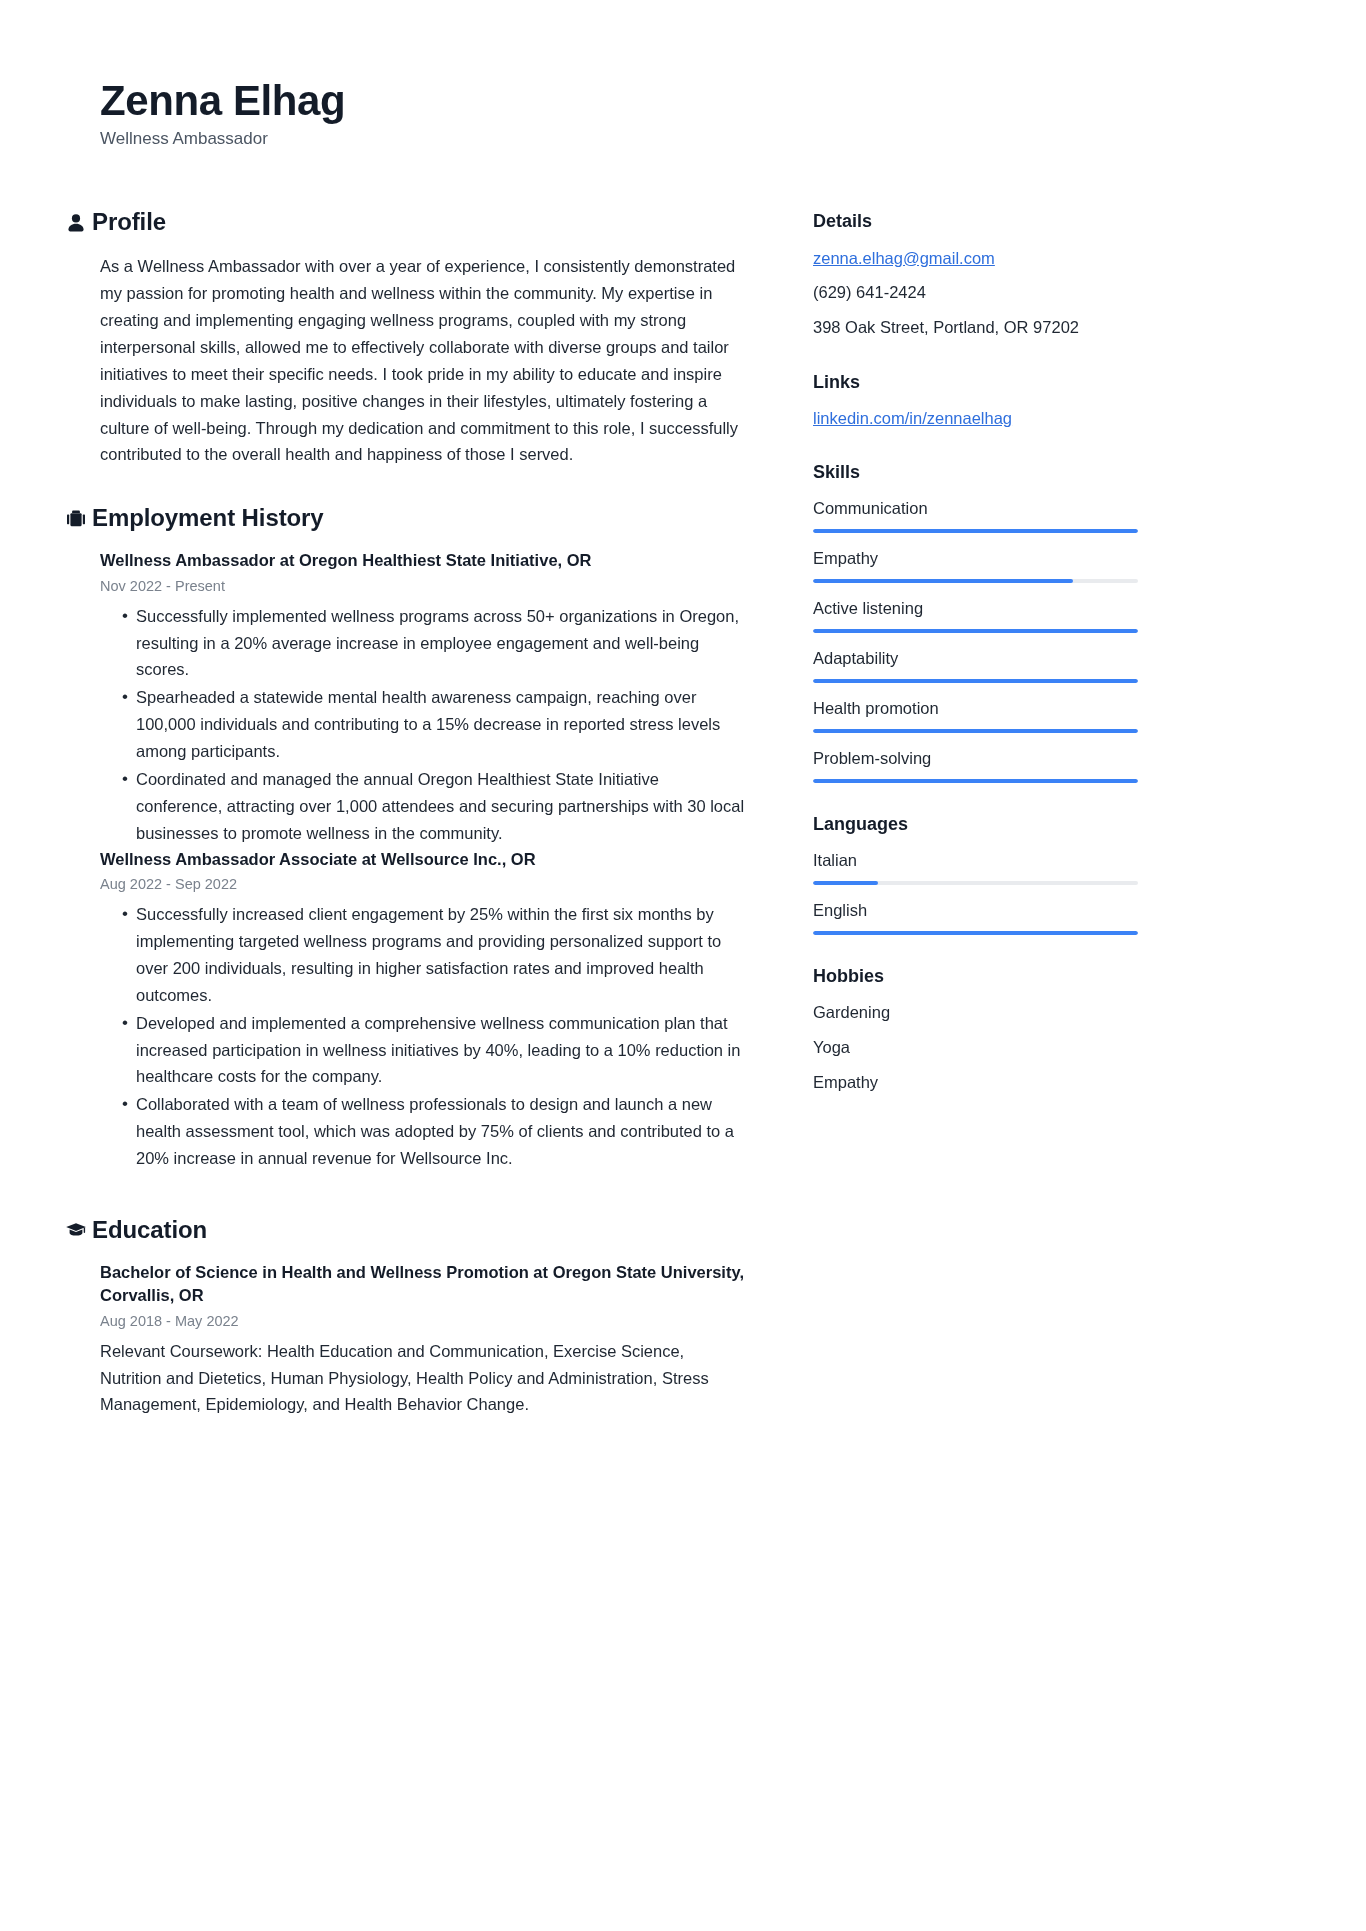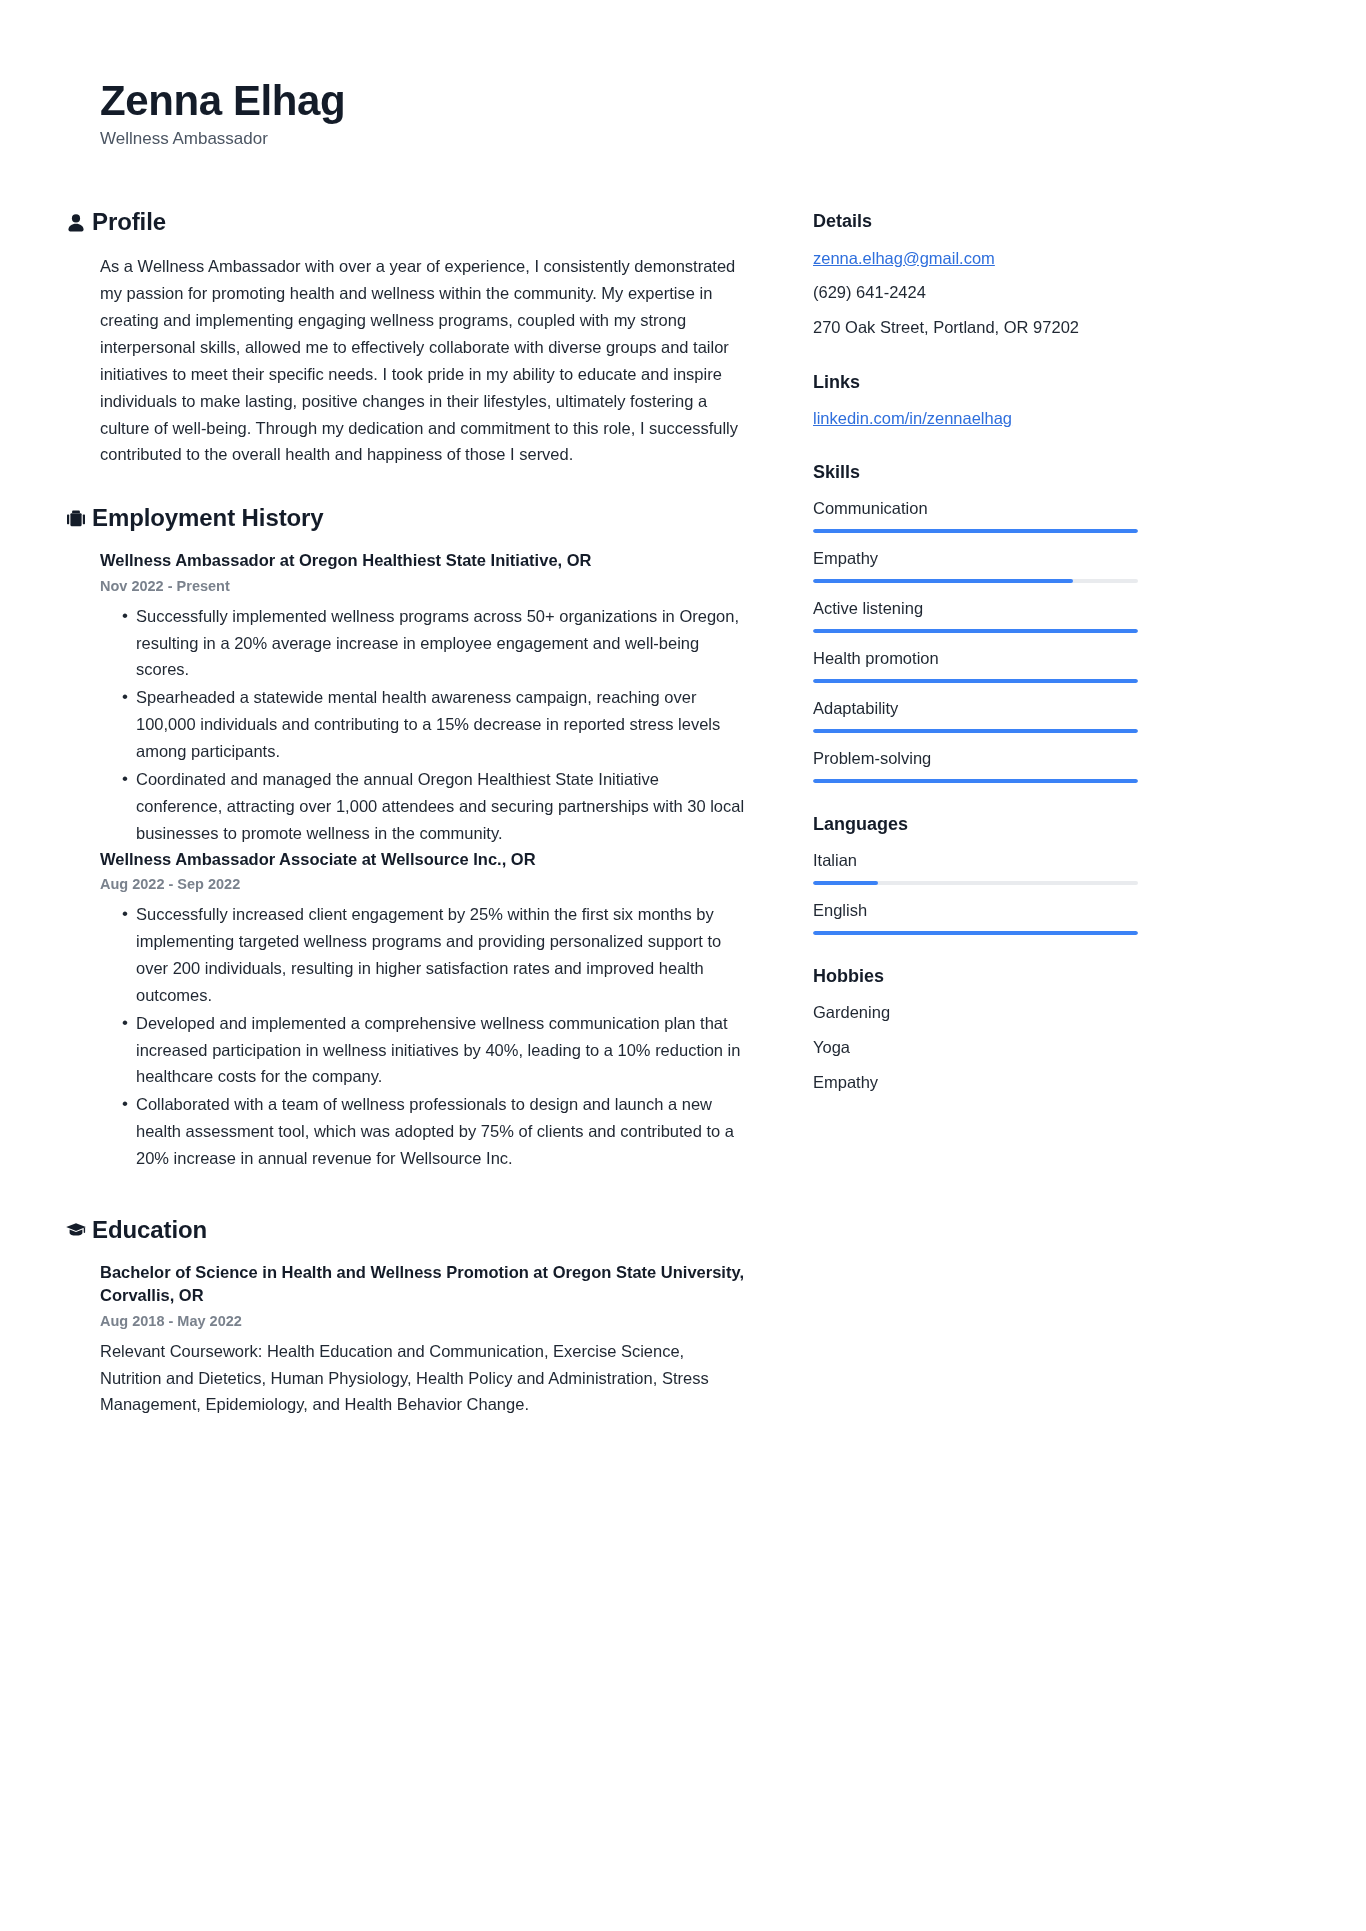--- a/index.html
+++ b/index.html
@@ -93,21 +93,20 @@
     font-weight: 700;
     color: #141c29;
     line-height: 1.42;
     margin: 0 0 3px 0;
   }
   .entry-date {
     font-size: 14.5px;
     color: #7a828d;
     line-height: 1.45;
     margin: 0 0 6px 0;
-    font-weight: bold;
   }
   .entry-desc {
     font-size: 16.5px;
     line-height: 1.63;
     color: #1f2732;
     margin: 0;
   }
   ul.bullets {
     margin: 0;
     padding: 0 0 0 22px;
@@ -264,21 +263,21 @@
       </div>
 
     </div>
 
     <div class="col-side">
 
       <div class="side-block">
         <p class="side-title">Details</p>
         <a class="side-link" href="#" style="color: rgb(47, 111, 221);">zenna.elhag@gmail.com</a>
         <p class="side-line">(629) 641-2424</p>
-        <p class="side-line">270 Oak Street, Portland, OR 97202</p>
+        <p class="side-line">398 Oak Street, Portland, OR 97202</p>
       </div>
 
       <div class="side-block">
         <p class="side-title">Links</p>
         <a class="side-link" href="#" style="color: rgb(47, 111, 221);">linkedin.com/in/zennaelhag</a>
       </div>
 
       <div class="side-block">
         <p class="side-title">Skills</p>
 
@@ -297,28 +296,28 @@
         </div>
 
         <div class="rated">
           <p class="rated-label">Active listening</p>
           <div class="bar-track" style="background: rgb(233, 235, 238);">
             <div class="bar-fill" style="width: 100%; background: rgb(59, 130, 246);"></div>
           </div>
         </div>
 
         <div class="rated">
+          <p class="rated-label">Adaptability</p>
+          <div class="bar-track" style="background: rgb(233, 235, 238);">
+            <div class="bar-fill" style="width: 100%; background: rgb(59, 130, 246);"></div>
+          </div>
+        </div>
+
+        <div class="rated">
           <p class="rated-label">Health promotion</p>
-          <div class="bar-track" style="background: rgb(233, 235, 238);">
-            <div class="bar-fill" style="width: 100%; background: rgb(59, 130, 246);"></div>
-          </div>
-        </div>
-
-        <div class="rated">
-          <p class="rated-label">Adaptability</p>
           <div class="bar-track" style="background: rgb(233, 235, 238);">
             <div class="bar-fill" style="width: 100%; background: rgb(59, 130, 246);"></div>
           </div>
         </div>
 
         <div class="rated">
           <p class="rated-label">Problem-solving</p>
           <div class="bar-track" style="background: rgb(233, 235, 238);">
             <div class="bar-fill" style="width: 100%; background: rgb(59, 130, 246);"></div>
           </div>

